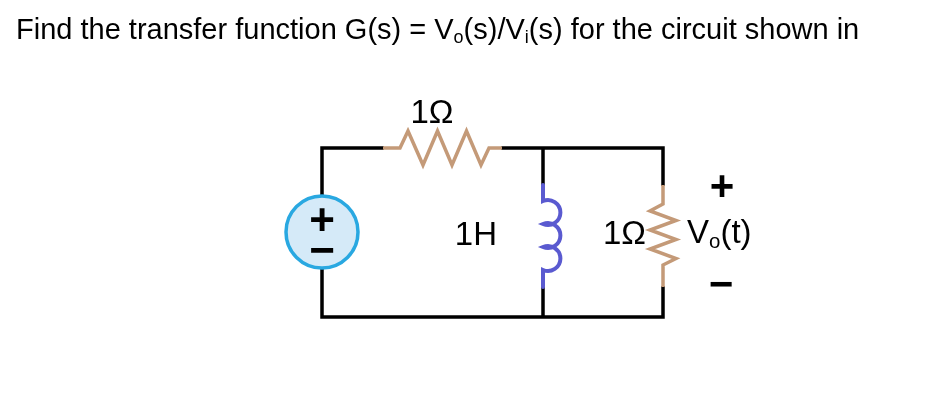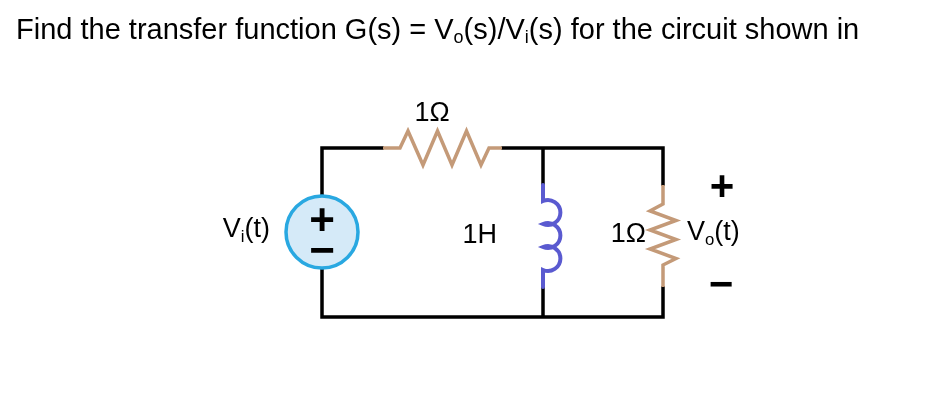--- a/index.html
+++ b/index.html
@@ -29,21 +29,21 @@
   }
   
   .circuit-svg {
     position: absolute;
     left: 0; top: 0;
     width: 927px; height: 411px;
   }
   
   .clabel {
     position: absolute;
-    font-size: 27px;
+    font-size: 33px;
     white-space: nowrap;
   }
   .lbl-r1  { left: 432px; top: 112px; transform: translate(-50%, -50%); }
   .lbl-ind { left: 497px; top: 234px; transform: translate(-100%, -50%); }
   .lbl-r2  { left: 646px; top: 233px; transform: translate(-100%, -50%); }
   .lbl-vi  { left: 270px; top: 230px; transform: translate(-100%, -50%); }
   .lbl-vo  { left: 687px; top: 233px; transform: translate(0, -50%); }
   
   .sign {
     position: absolute;
@@ -100,22 +100,19 @@
 
   <div class="sign sign-out-plus">+</div>
   <div class="sign sign-out-minus">−</div>
 
   <div class="clabel lbl-r1">1Ω</div>
 
   <div class="clabel lbl-ind">1H</div>
 
   <div class="clabel lbl-r2">1Ω</div>
 
-  <div class="clabel lbl-vi">
-    <span>V</span><span class="subscript">i</span><span>(t)</span>
-  </div>
 
   <div class="clabel lbl-vo">
     <span>V</span><span class="subscript">o</span><span>(t)</span>
   </div>
 
 
 </div>
 
 </body></html>

